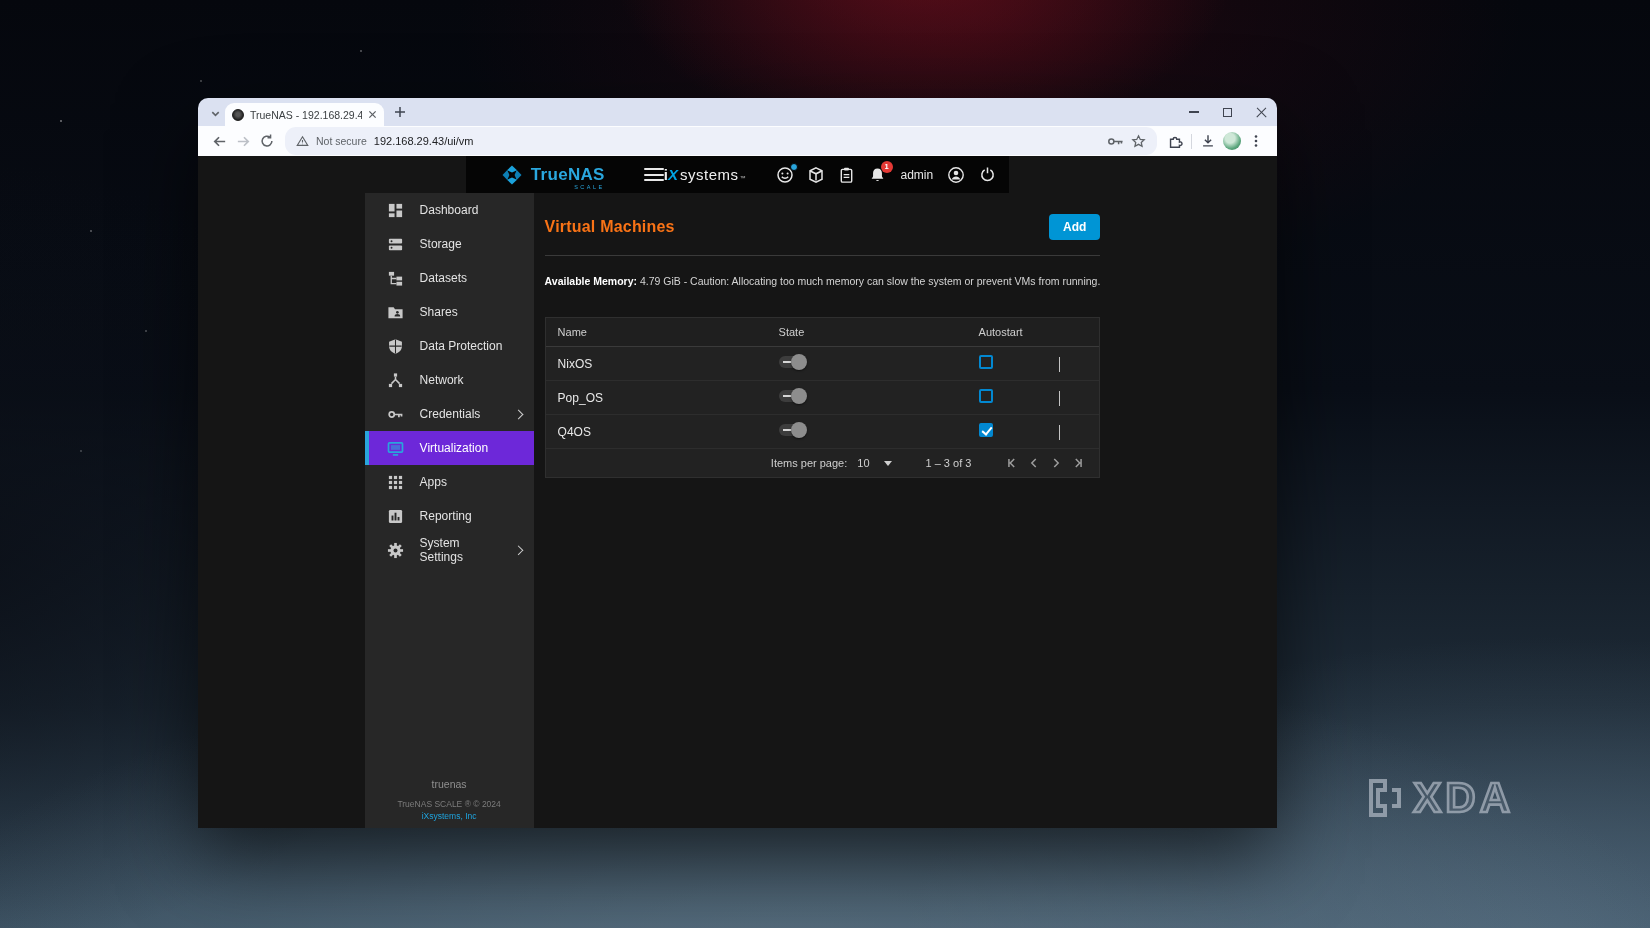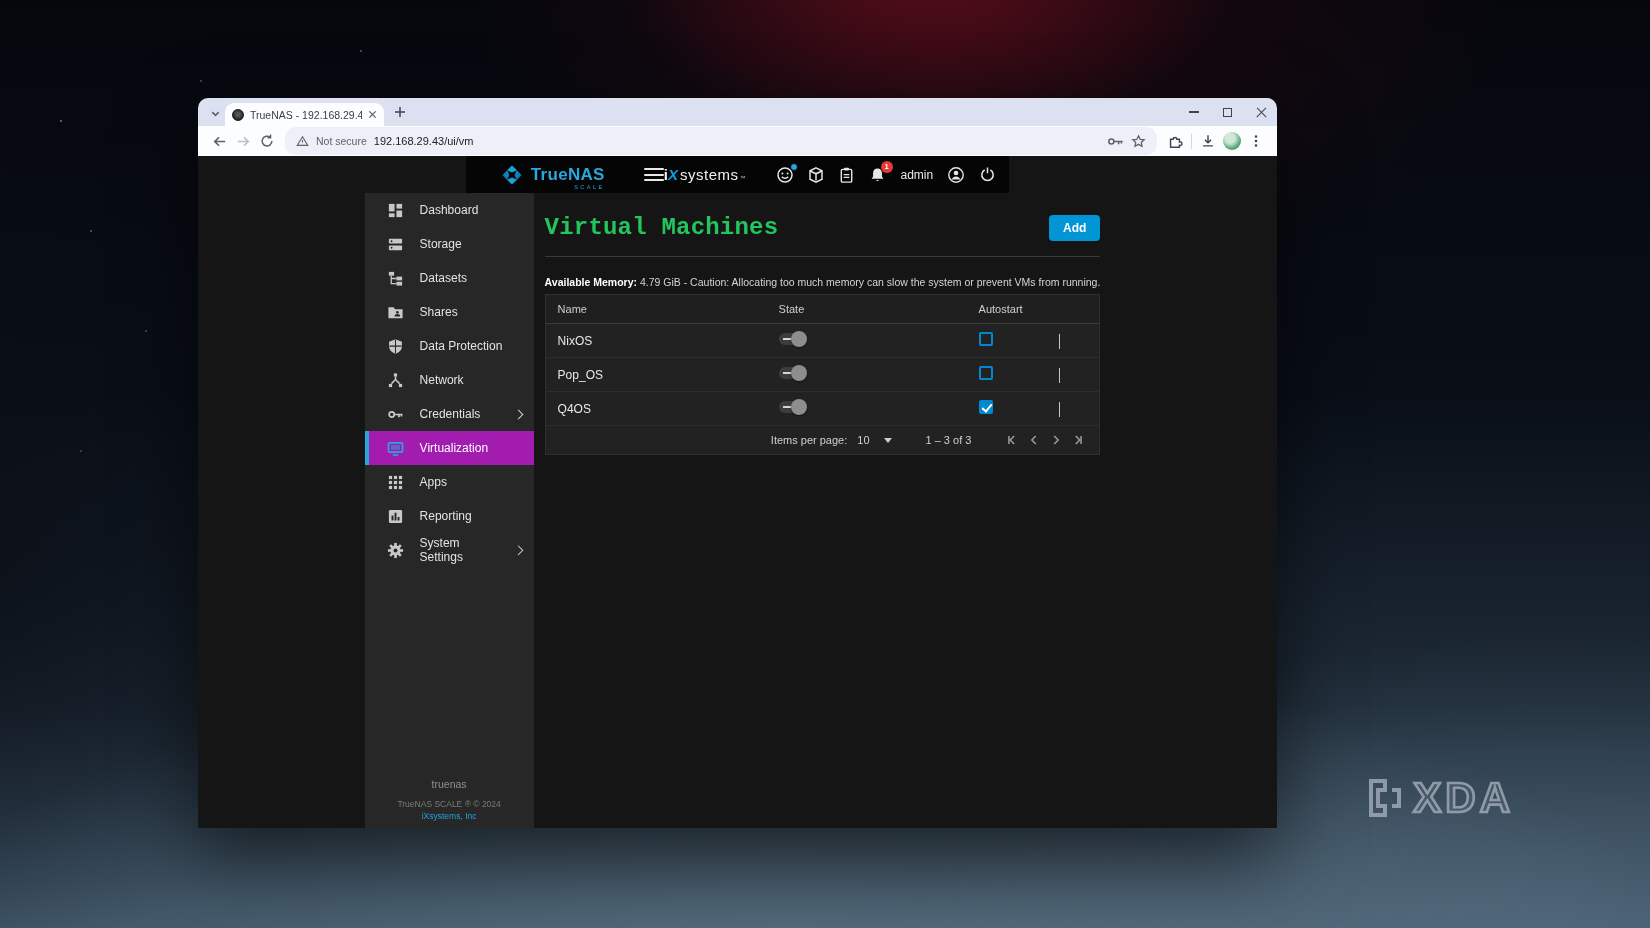--- a/index.html
+++ b/index.html
@@ -71,38 +71,38 @@
   .badge-dot { position:absolute; top:-2px; right:-3px; width:8px; height:8px; border-radius:50%; background:#29a5dc; border:1.5px solid #050505; }
   .badge-num { position:absolute; top:-4px; right:-5px; min-width:12px; height:12px; border-radius:50%;
     background:#e53935; color:#fff; font-size:7.5px; font-weight:700; display:flex; align-items:center; justify-content:center; }
   .hdr-user { color:#e8e8e8; font-size:12px; margin:0 2px; }
 
   .app-body { flex:1; display:flex; min-height:0; }
   .sidebar { width:169px; background:#272727; position:relative; flex:none; }
   .nav-item { height:34px; display:flex; align-items:center; padding:0 12px 0 22px; gap:15px;
     color:#e3e3e3; font-size:12px; position:relative; cursor:pointer; }
   .nav-item .nav-icon { width:18px; height:18px; flex:none; display:flex; align-items:center; justify-content:center; }
-  .nav-item.active { background:#a21caf; color:#fff; }
+  .nav-item.active { background:#6d28d9; color:#fff; }
   .nav-item.active:before { content:''; position:absolute; left:0; top:0; bottom:0; width:4px; background:#29a5dc; }
   .nav-chev { margin-left:auto; width:7px; height:7px; border-right:1.7px solid #cfcfcf; border-bottom:1.7px solid #cfcfcf; transform:rotate(-45deg); }
   .side-footer { position:absolute; bottom:7px; left:0; right:0; text-align:center; }
   .sf-host { font-size:10.5px; color:#8f8f8f; margin-bottom:9px; }
   .sf-copy { font-size:8.5px; color:#7c7c7c; margin-bottom:2px; }
   .sf-vendor { font-size:8.5px; color:#1fa3dd; }
 
   .main { flex:1; padding:0 10px 0 11px; min-width:0; }
   .title-row { display:flex; align-items:center; margin-top:21px; }
-  .page-title { font-size:24px; font-weight:700; color:#22c55e; letter-spacing:.2px;font-family:Liberation Mono, monospace; }
+  .page-title { font-size:16px; font-weight:700; color:#f97316; letter-spacing:.2px; }
   .add-btn { margin-left:auto; background:#0095d5; color:#fff; border:none; border-radius:4px;
     font-size:12px; font-weight:700; padding:6px 14px; cursor:pointer; }
   .title-divider { height:1px; background:#3a3a3a; margin-top:15px; }
   .notice { text-align:center; margin-top:19px; font-size:10.5px; color:#d4d4d4; }
   .notice b { color:#fff; font-weight:700; }
 
-  .card { margin-top:6px; background:#222; border:1px solid #2f2f2f; }
+  .card { margin-top:30px; background:#222; border:1px solid #2f2f2f; }
   .tgrid { display:grid; grid-template-columns:233px 200px 1fr 40px; align-items:center; }
   .thead { height:29px; font-size:11px; color:#cfcfcf; border-bottom:1px solid #3a3a3a; background:#1f1f1f; }
   .trow { height:34px; font-size:12px; color:#e8e8e8; border-bottom:1px solid #2d2d2d; }
   .cell-name { padding-left:12px; }
   .toggle { position:relative; width:26px; height:12px; background:#3d3d3d; border-radius:6px; display:inline-block; cursor:pointer; }
   .toggle .dash { position:absolute; left:4px; top:5px; width:8px; height:2px; background:#d6d6d6; }
   .toggle .thumb { position:absolute; right:-2px; top:-2px; width:16px; height:16px; border-radius:50%; background:#8d8d8d; box-shadow:0 1px 2px rgba(0,0,0,.5); }
   .cb { position:relative; width:14px; height:14px; border:2px solid #0288d1; border-radius:2px; display:inline-block; cursor:pointer; }
   .cb.checked { background:#0288d1; }
   .cb.checked:after { content:''; position:absolute; left:3px; top:0px; width:4px; height:8px;

